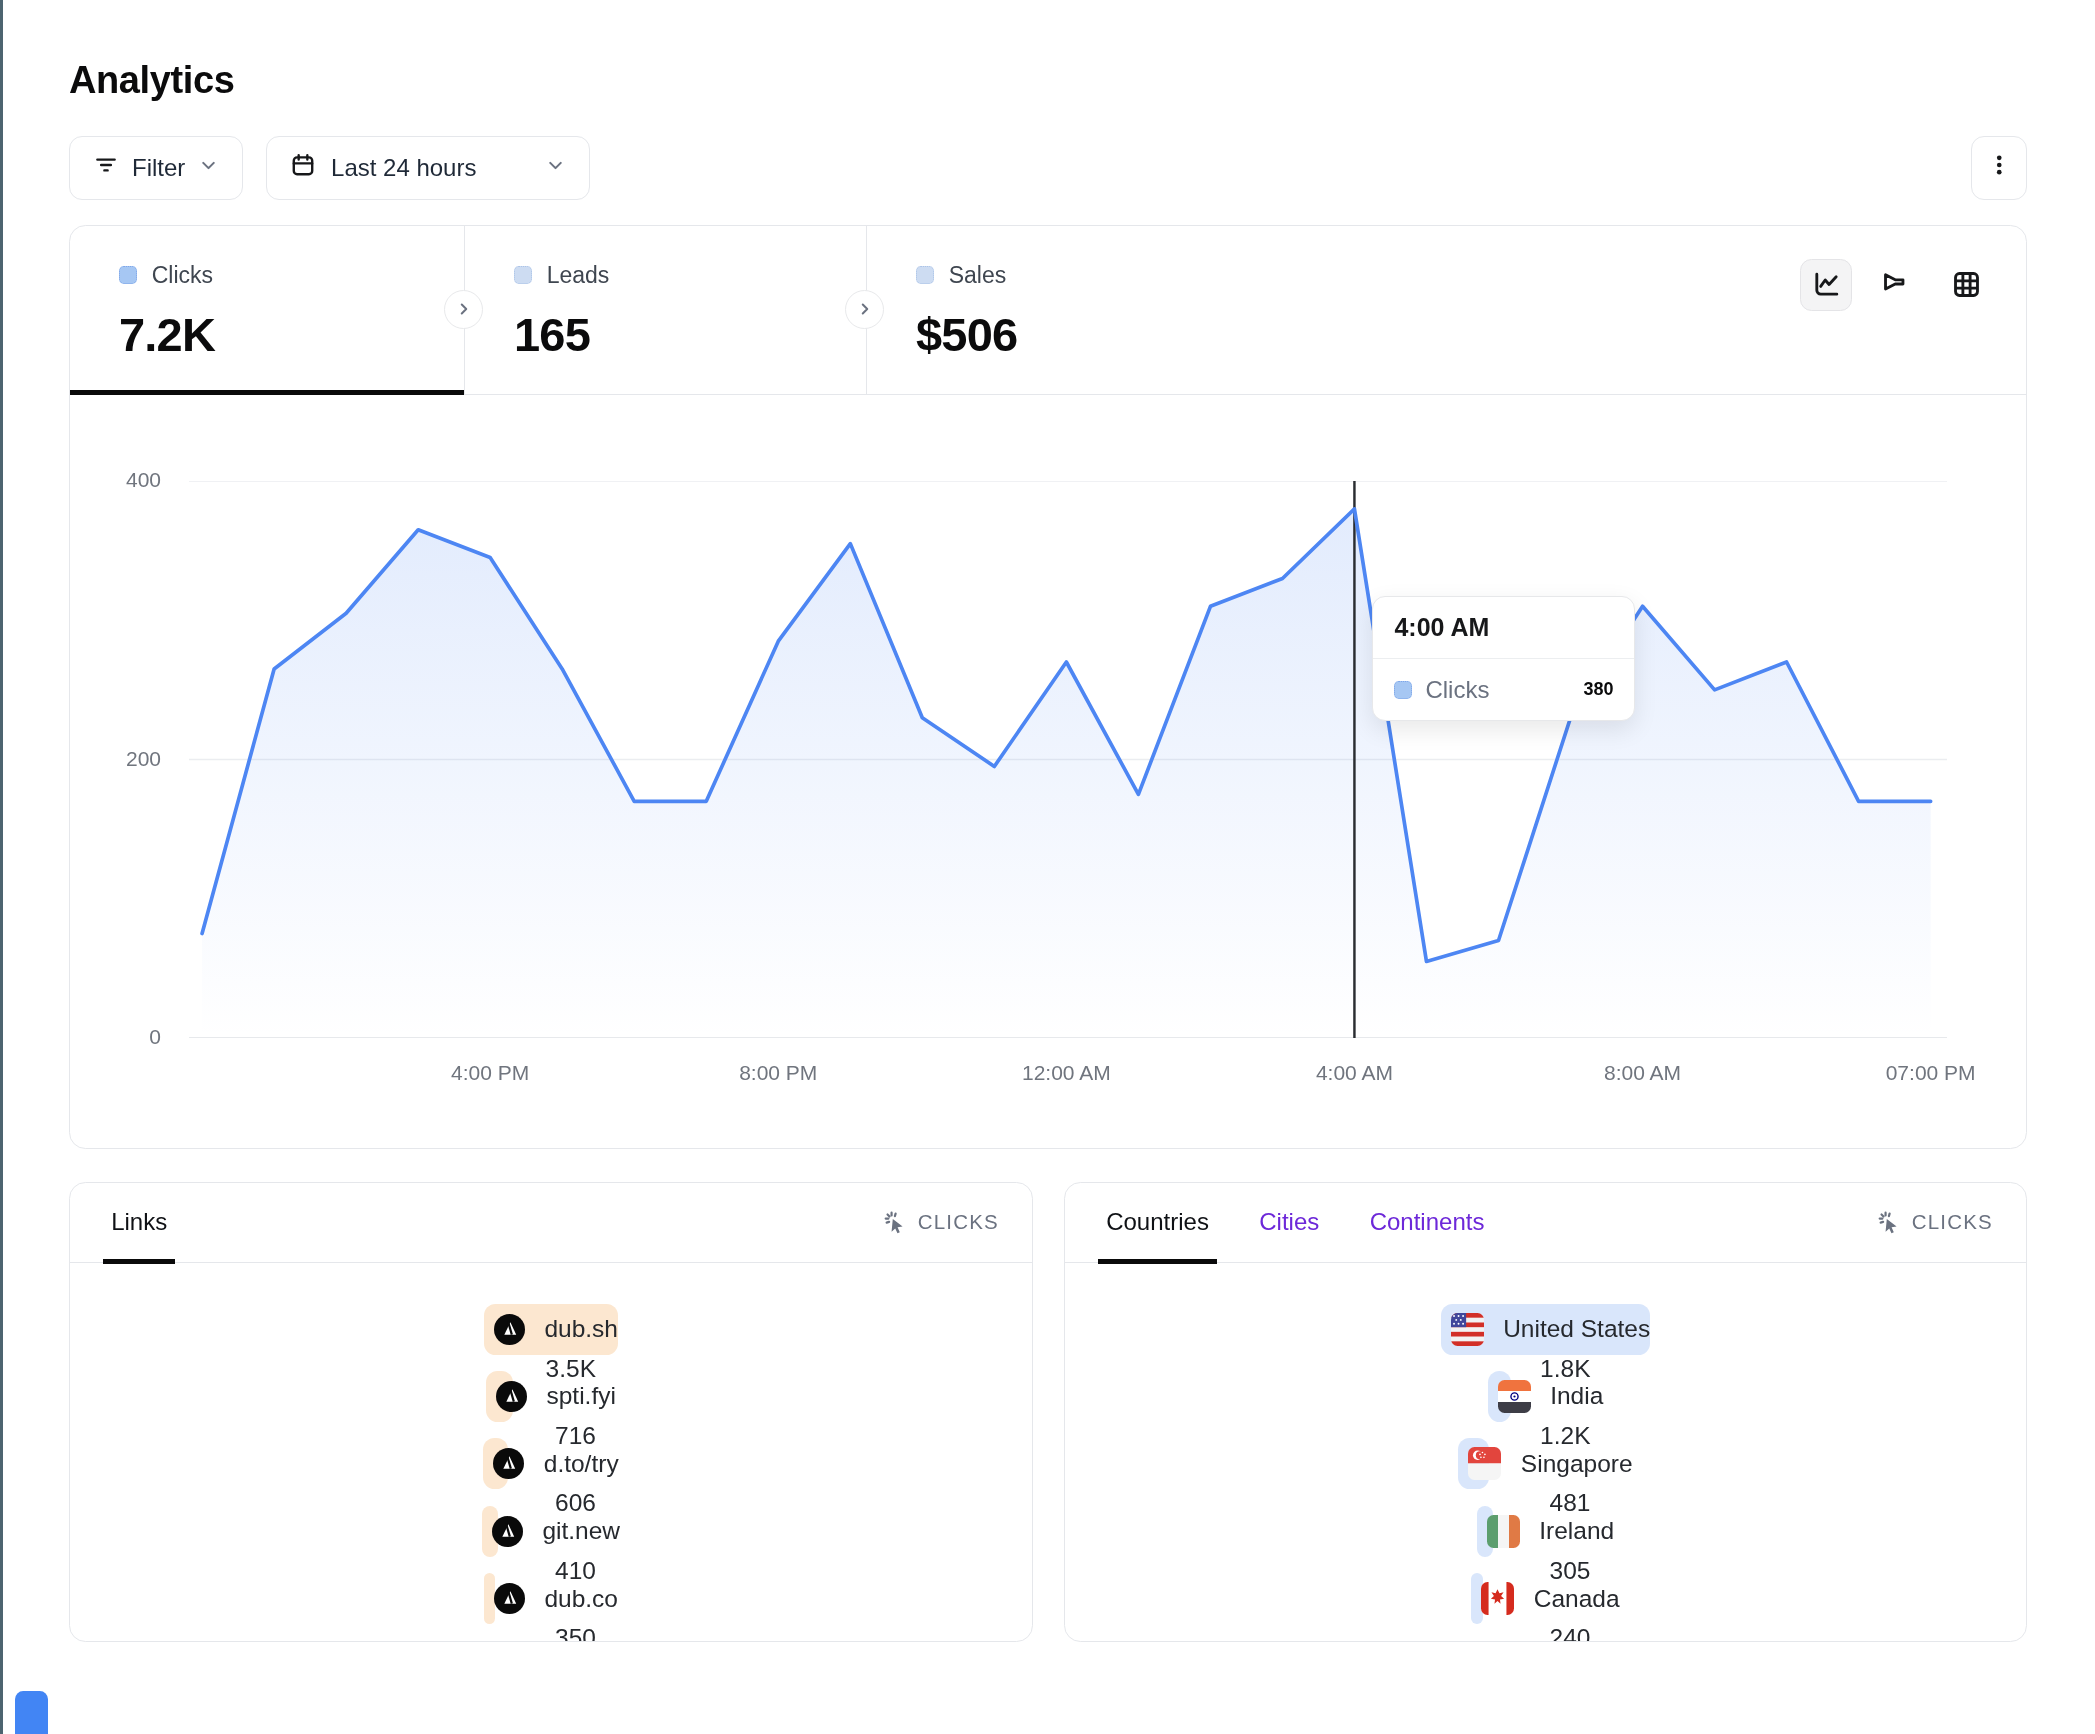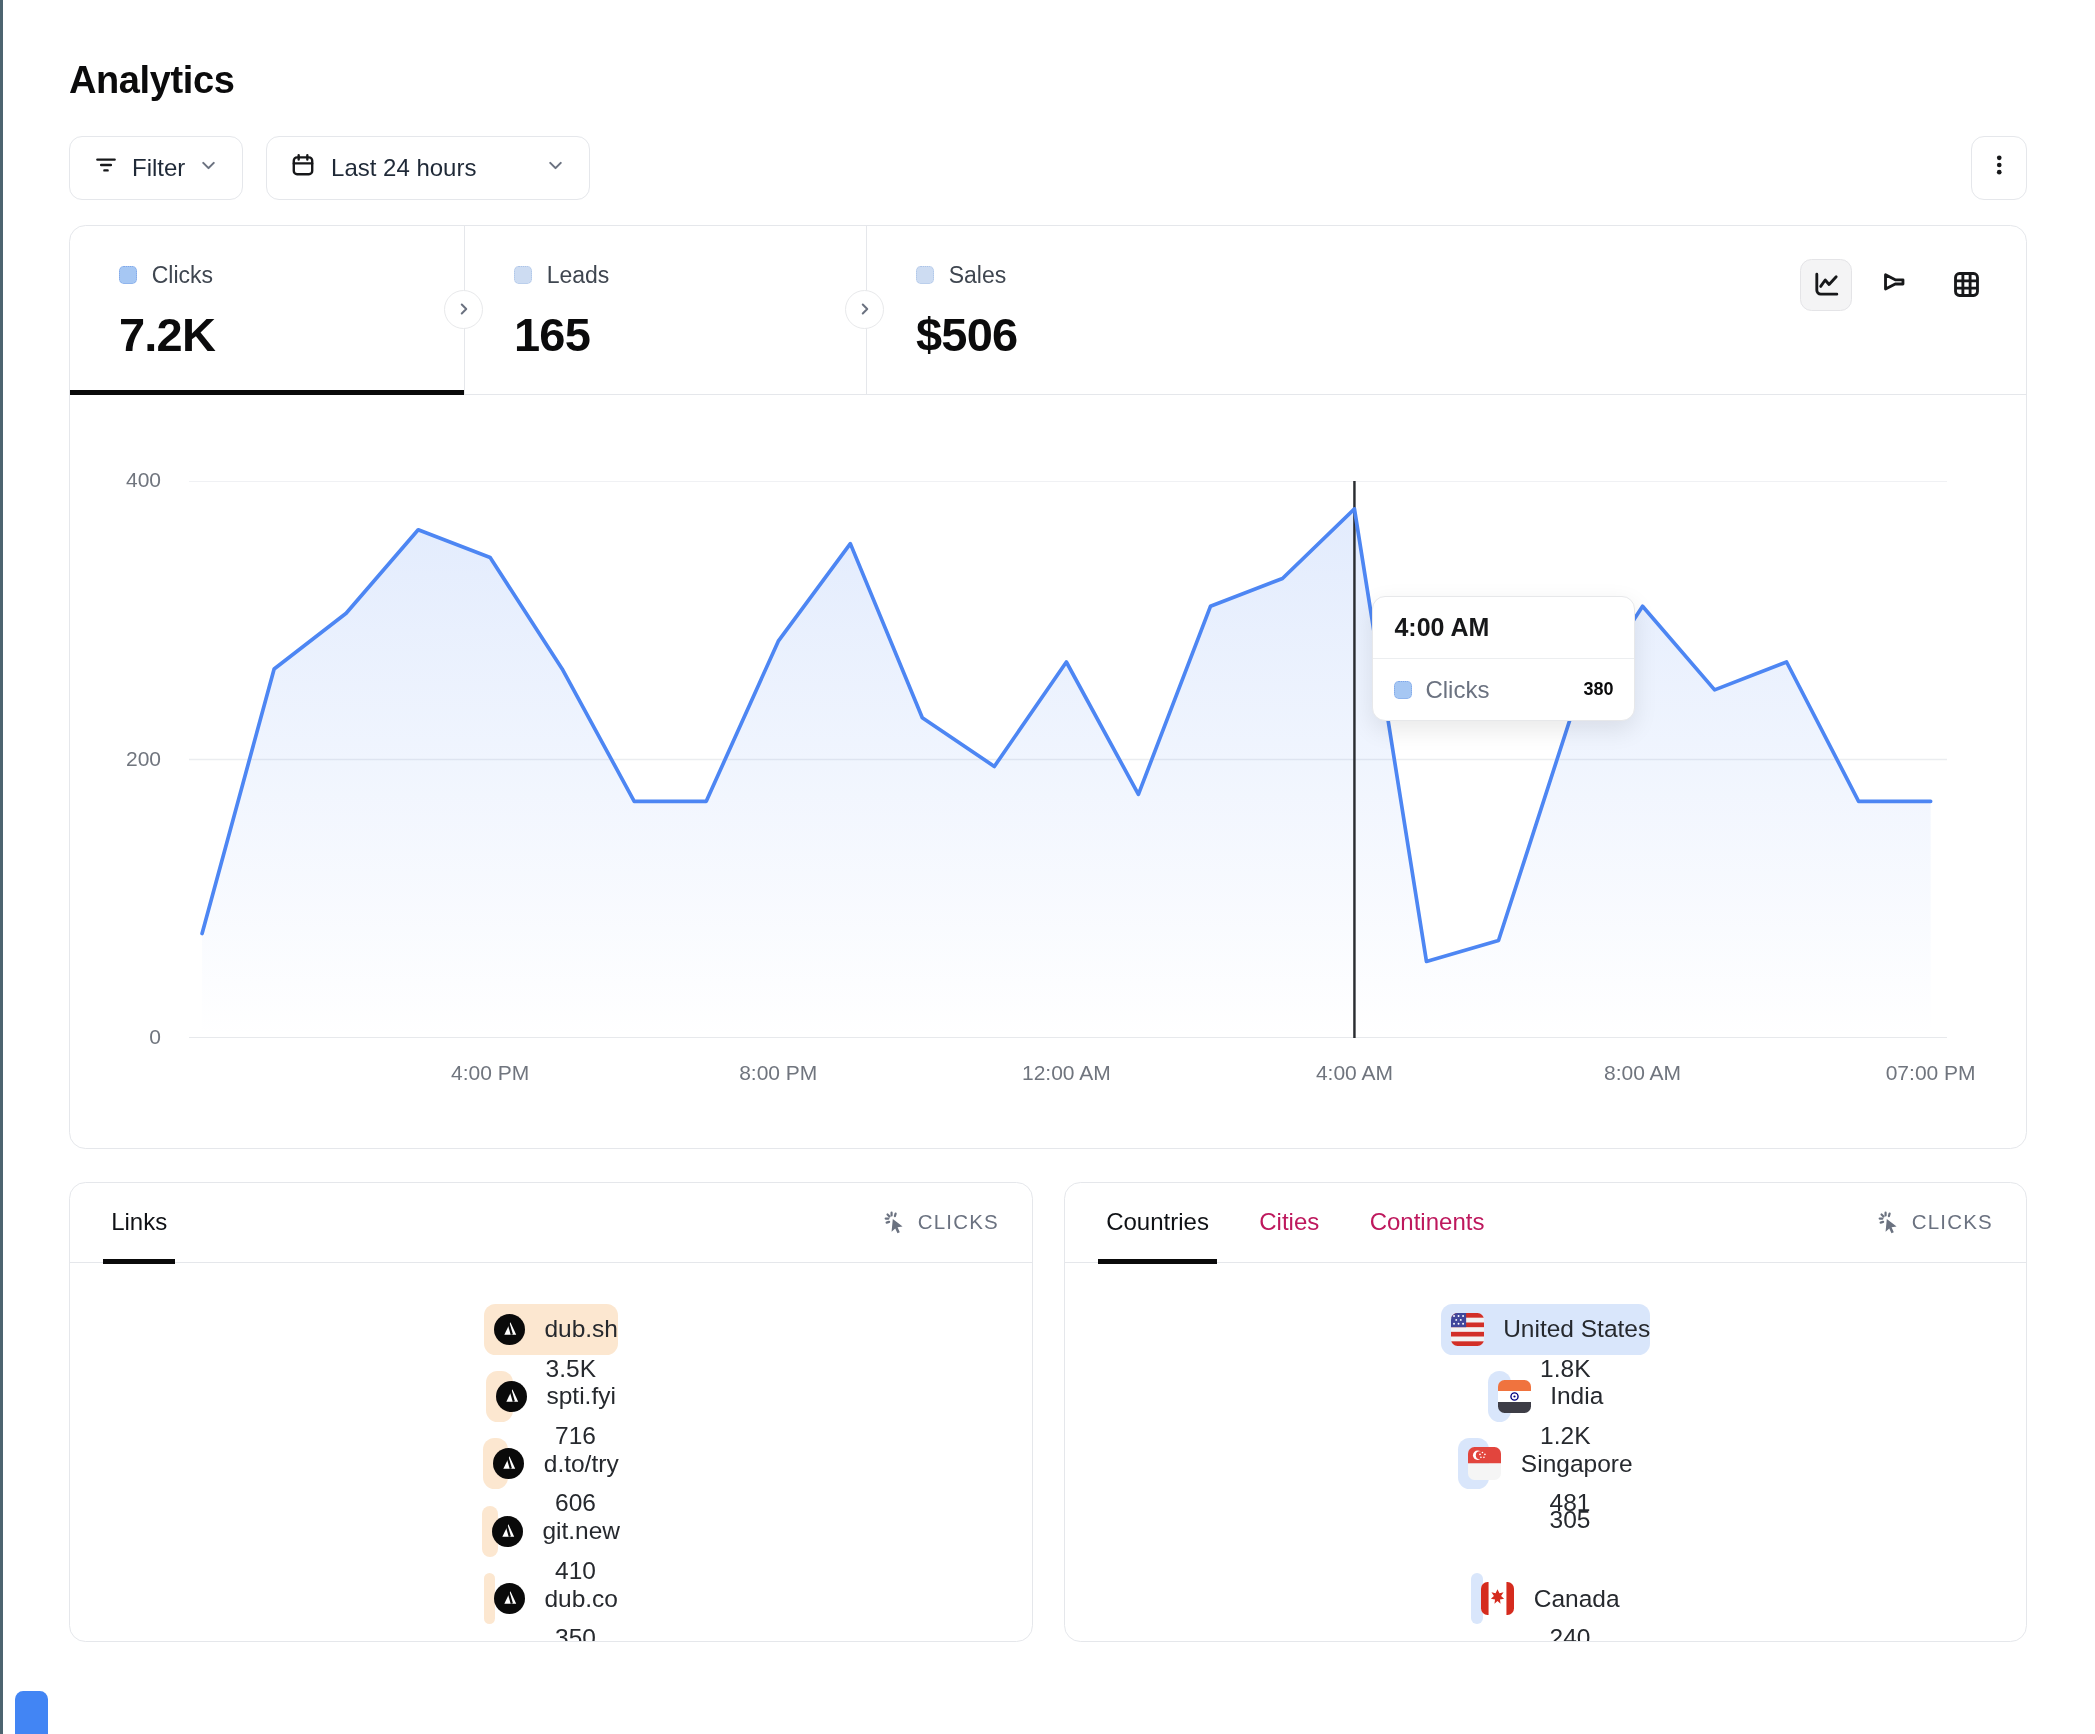--- a/index.html
+++ b/index.html
@@ -57,21 +57,21 @@
   .tooltip .tt-row .num { margin-left:auto; font-size:18px; font-weight:700; color:#0b0b0c; }
 
   
   .bottom-grid { display:flex; gap:31px; margin-top:33px; }
   .panel { border:1.6px solid #e5e7eb; border-radius:16.4px; background:#fff; height:460px; overflow:hidden; }
   .panel.links { width:964px; } .panel.geo { flex:1; }
   .panel-head { position:relative; display:flex; align-items:center; height:80px; padding:0 33px; border-bottom:1.6px solid #e5e7eb; }
   .ptab { position:relative; height:80px; display:flex; align-items:center; font-size:24px; font-weight:500;
           color:#0f1115; cursor:pointer; padding:0 8.2px; }
   .ptab + .ptab { margin-left:34px; }
-  .ptab.dim { color:#be185d; font-weight:400; }
+  .ptab.dim { color:#6d28d9; font-weight:400; }
   .ptab.on::after { content:""; position:absolute; left:0; right:0; bottom:-1.6px; height:4.9px; background:#0a0a0a; }
   .sort-label { margin-left:auto; display:flex; align-items:center; gap:9.8px; font-size:20.5px; letter-spacing:1.2px;
                 color:#6b7280; font-weight:500; cursor:pointer; }
 
   .rows { padding:41px 33px 0 33px; display:flex; flex-direction:column; gap:16.4px; }
   .row { display:flex; align-items:center; height:51px; cursor:pointer;flex-direction:column; }
   .bar-track { position:relative; flex:1; height:51px; }
   .bar { position:absolute; left:0; top:0; bottom:0; border-radius:11.5px; }
   .links .bar { background:#fce7d0; }
   .geo .bar { background:#d9e6fb; }
@@ -411,20 +411,33 @@
                       <circle cx="8.7" cy="5.4" r=".6"></circle>
                     </g>
                   </svg>
                 </span>
                 <span class="row-label">Singapore</span>
               </div>
             </div>
             <span class="row-val">481</span>
           </div>
           <div class="row">
+            <div class="bar-track">
+              <div class="bar" style="width: 11.5%;"></div>
+              <div class="row-content">
+                <span class="flag">
+                  <svg viewBox="0 0 24 24">
+                    <rect width="8" height="24" fill="#5c9e6e"></rect>
+                    <rect x="8" width="8" height="24" fill="#f5f5f5"></rect>
+                    <rect x="16" width="8" height="24" fill="#e07a45"></rect>
+                  </svg>
+                </span>
+                <span class="row-label">Ireland</span>
+              </div>
+            </div>
             <span class="row-val">305</span>
           </div>
           <div class="row">
             <div class="bar-track">
               <div class="bar" style="width: 8%;"></div>
               <div class="row-content">
                 <span class="flag">
                   <svg viewBox="0 0 24 24">
                     <rect width="24" height="24" fill="#fff"></rect>
                     <rect width="5.5" height="24" fill="#d52b1e"></rect>

